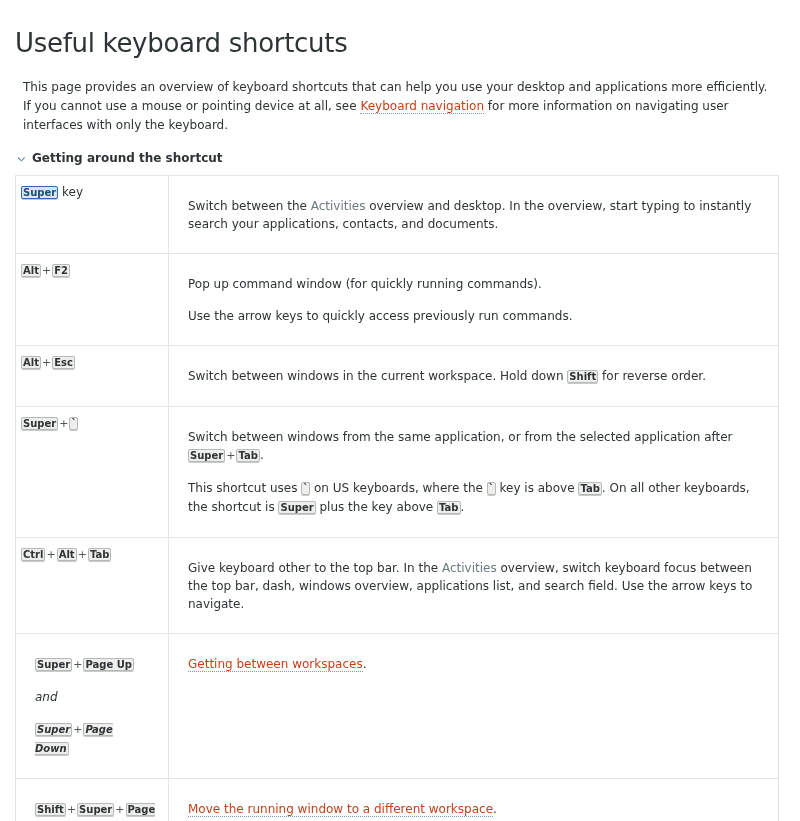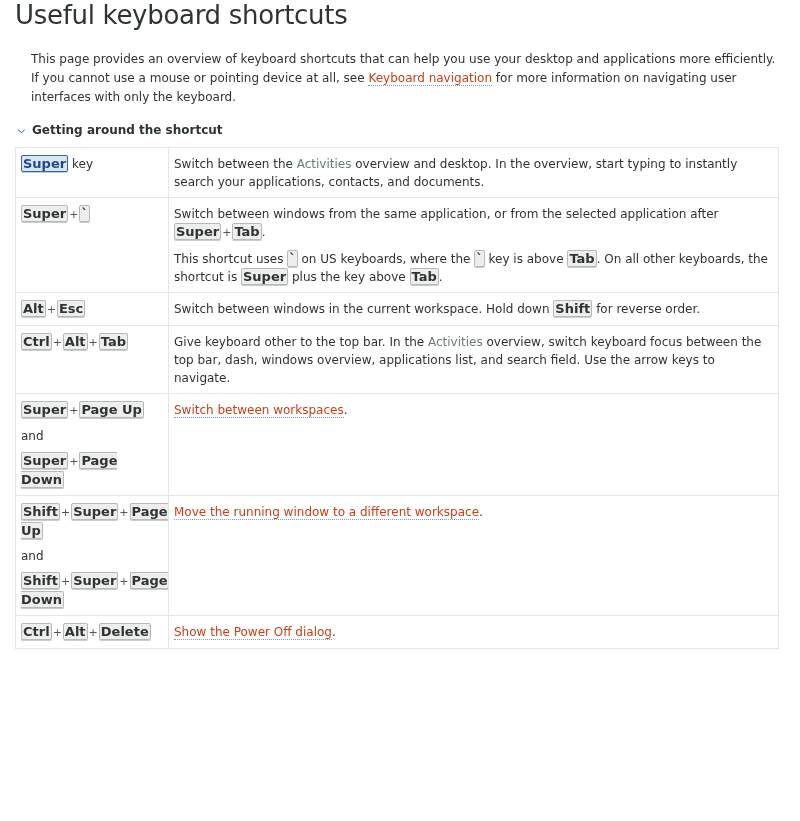--- a/index.html
+++ b/index.html
@@ -8,27 +8,27 @@
       font-family: "DejaVu Sans", sans-serif;
       color: #2e3436;
       font-size: 12px;
     }
     .page { padding: 0 22px 0 15px; }
     h1 {
       font-family: "DejaVu Sans", sans-serif;
       font-weight: normal;
       font-size: 26px;
       margin: 0;
-      padding-top: 0;
+      padding-top: 28px;
       height: 40px;
       color: #2e3436;
       letter-spacing: -0.3px;
     }
     .intro {
-      margin: 10px 0 0 16px;
+      margin: 10px 0 0 8px;
       line-height: 19px;
       font-size: 12px;
     }
     a.link {
       color: #c4411b;
       text-decoration: none;
       border-bottom: 1px dotted #7a9cc6;
     }
     .muted { color: #6d7a7d; }
     .section-title {
@@ -49,27 +49,27 @@
       table-layout: fixed;
     }
     td {
       border: 1px solid #e4e6e6;
       vertical-align: top;
       padding: 7px 5px 6px 5px;
       line-height: 18px;
       font-size: 12px;
     }
     td.keys { width: 142px; }
-    td p { margin: 0; }
+    td p { margin: 14px; }
     td p + p { margin-top: 8px; }
-    td.keys p + p { margin-top: 7px; }
+    td.keys p + p { margin-top: 7px; font-style: italic; }
     kbd {
       font-family: "DejaVu Sans", sans-serif;
       font-weight: bold;
-      font-size: 13px;
+      font-size: 10px;
       background: #eeeeec;
       border: 1px solid #b7b9b6;
       border-radius: 2px;
       padding: 0 1px;
       color: #2e3436;
       box-shadow: 0 1px 0 #c9cbc8;
     }
     kbd.focus {
       background: #d8e6f5;
       border: 1px solid #3465a4;
@@ -94,53 +94,60 @@
   <table>
 
     <tbody>
         <tr>
       <td class="keys"><kbd class="focus">Super</kbd><span> key</span></td>
       <td>
             <p><span>Switch between the </span><span class="muted">Activities</span><span> overview and desktop. In the overview, start typing to instantly search your applications, contacts, and documents.</span></p>
           </td>
     </tr>
 
+    <tr>
+      <td class="keys"><kbd>Alt</kbd><span class="plus">+</span><kbd>F2</kbd></td>
+      <td>
+            <p>Pop up command window (for quickly running commands).</p>
+            <p>Use the arrow keys to quickly access previously run commands.</p>
+          </td>
+    </tr>
 
+
+    <tr>
+      <td class="keys"><kbd>Alt</kbd><span class="plus">+</span><kbd>Esc</kbd></td>
+      <td>
+            <p><span>Switch between windows in the current workspace. Hold down </span><kbd>Shift</kbd><span> for reverse order.</span></p>
+          </td>
+    </tr>
 
     <tr>
       <td class="keys"><kbd>Super</kbd><span class="plus">+</span><kbd>`</kbd></td>
       <td>
         <p><span>Switch between windows from the same application, or from the selected application after </span><kbd>Super</kbd><span class="plus">+</span><kbd>Tab</kbd><span>.</span></p>
         <p><span>This shortcut uses </span><kbd>`</kbd><span> on US keyboards, where the </span><kbd>`</kbd><span> key is above </span><kbd>Tab</kbd><span>. On all other keyboards, the shortcut is </span><kbd>Super</kbd><span> plus the key above </span><kbd>Tab</kbd><span>.</span></p>
       </td>
-    </tr>
-
-    <tr>
-      <td class="keys"><kbd>Alt</kbd><span class="plus">+</span><kbd>Esc</kbd></td>
-      <td>
-            <p><span>Switch between windows in the current workspace. Hold down </span><kbd>Shift</kbd><span> for reverse order.</span></p>
-          </td>
     </tr>
 
     <tr>
       <td class="keys"><kbd>Ctrl</kbd><span class="plus">+</span><kbd>Alt</kbd><span class="plus">+</span><kbd>Tab</kbd></td>
       <td>
             <p><span>Give keyboard other to the top bar. In the </span><span class="muted">Activities</span><span> overview, switch keyboard focus between the top bar, dash, windows overview, applications list, and search field. Use the arrow keys to navigate.</span></p>
           </td>
     </tr>
 
 
     <tr>
       <td class="keys">
         <p><kbd>Super</kbd><span class="plus">+</span><kbd>Page Up</kbd></p>
         <p>and</p>
         <p><kbd>Super</kbd><span class="plus">+</span><kbd>Page Down</kbd></p>
       </td>
       <td>
-            <p><a class="link" href="#">Switch between workspaces</a><span>.</span></p>
+            <p><a class="link" href="#">Getting between workspaces</a><span>.</span></p>
           </td>
     </tr>
 
     <tr>
       <td class="keys">
         <p><kbd>Shift</kbd><span class="plus">+</span><kbd>Super</kbd><span class="plus">+</span><kbd>Page Up</kbd></p>
         <p>and</p>
         <p><kbd>Shift</kbd><span class="plus">+</span><kbd>Super</kbd><span class="plus">+</span><kbd>Page Down</kbd></p>
       </td>
       <td>

